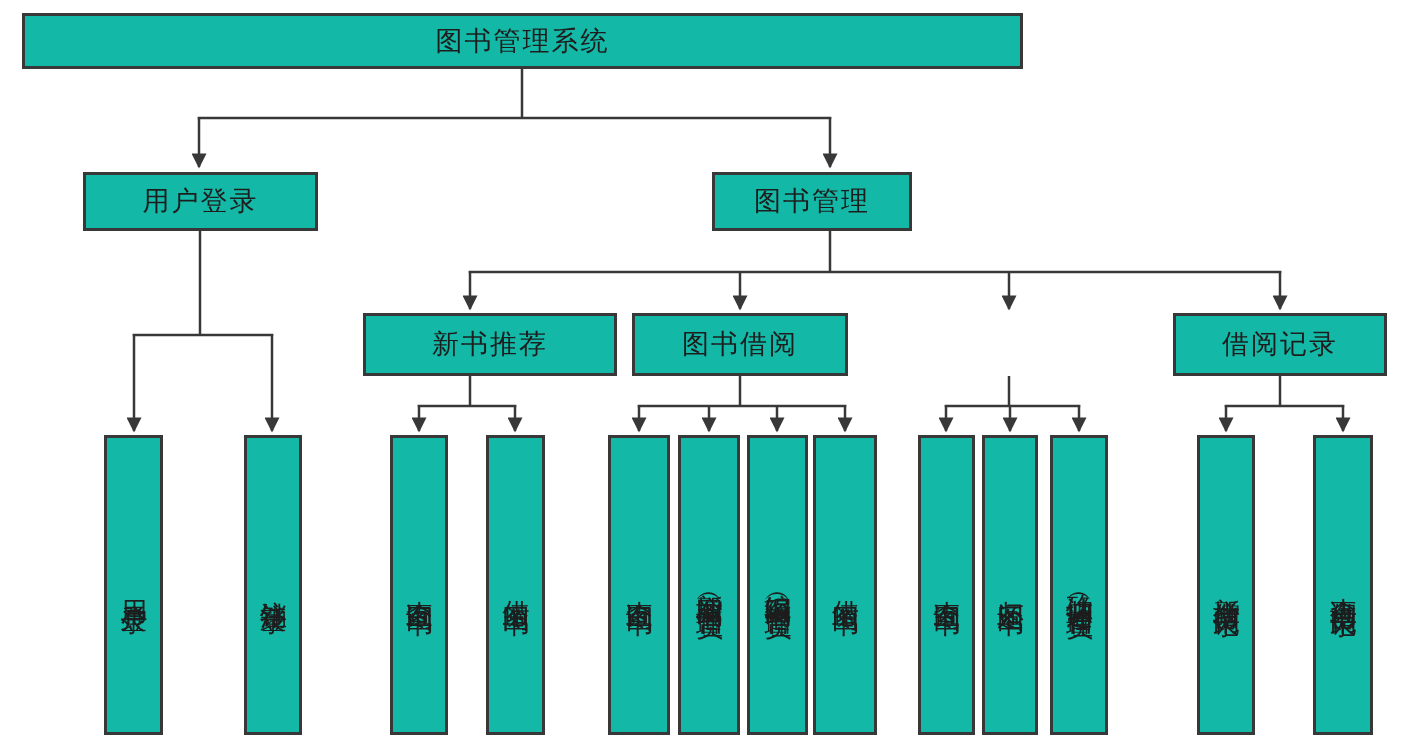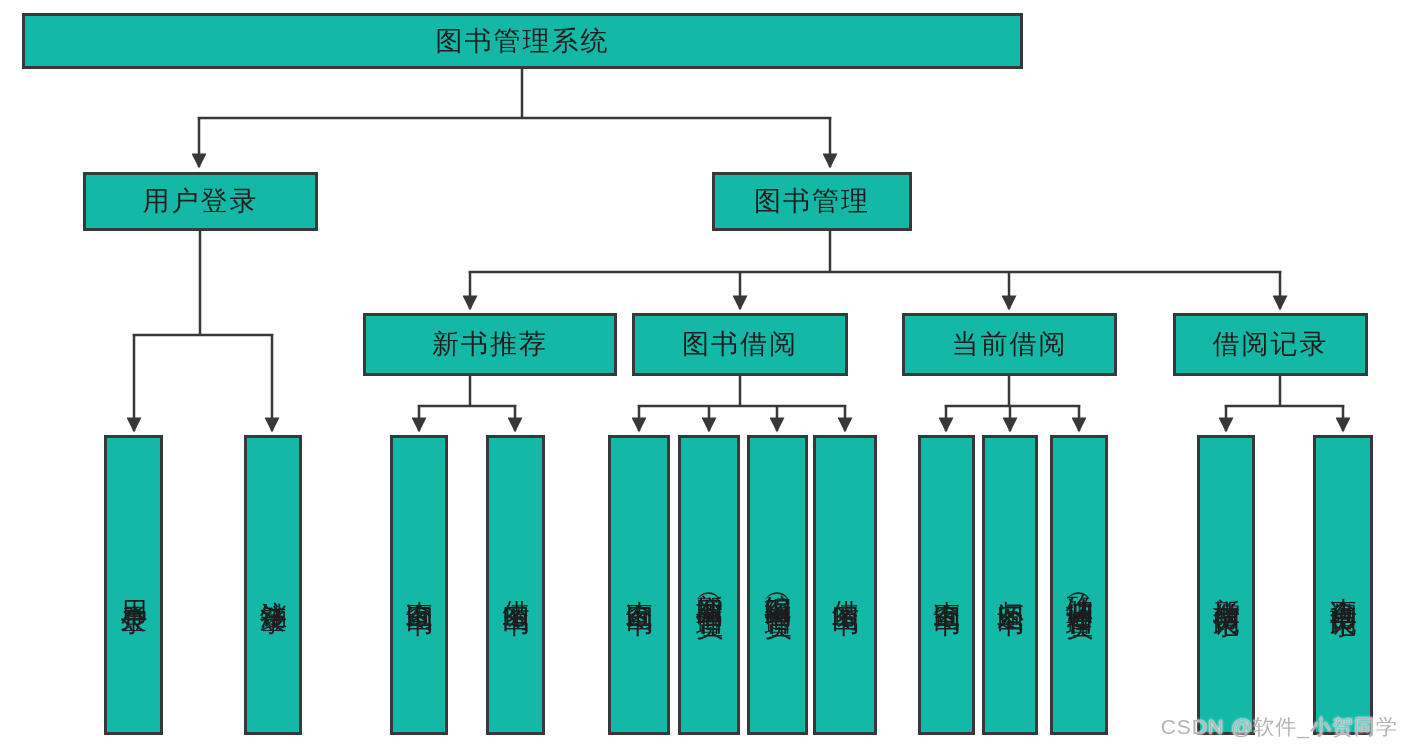--- a/index.html
+++ b/index.html
@@ -90,24 +90,21 @@
   <div class="node h" style="left:712px;top:172px;width:200px;height:59px">
     <span class="lbl">图书管理</span>
   </div>
 
   <div class="node h" style="left:363px;top:313px;width:254px;height:63px">
     <span class="lbl">新书推荐</span>
   </div>
   <div class="node h" style="left:632px;top:313px;width:216px;height:63px">
     <span class="lbl">图书借阅</span>
   </div>
-  <div class="node h" style="left:902px;top:313px;width:215px;height:63px">
-    <span class="lbl">当前借阅</span>
-  </div>
-  <div class="node h" style="left:1173px;top:313px;width:195px;height:63px">
+  <div class="node h" style="left:1173px;top:313px;width:214px;height:63px">
     <span class="lbl">借阅记录</span>
   </div>
 
   <div class="node v" style="left:104px;top:435px;width:59px;height:300px">
     <span class="lbl">用户登录</span>
   </div>
   <div class="node v" style="left:244px;top:435px;width:58px;height:300px">
     <span class="lbl">注销登录</span>
   </div>
 
@@ -141,15 +138,14 @@
     <span class="lbl">确认归还（管理员）</span>
   </div>
 
   <div class="node v" style="left:1197px;top:435px;width:58px;height:300px">
     <span class="lbl">新增借阅记录</span>
   </div>
   <div class="node v" style="left:1313px;top:435px;width:60px;height:300px">
     <span class="lbl">查询借阅记录</span>
   </div>
 
-  <div class="watermark">CSDN @软件_小贺同学</div>
 
 </div>
 
 </body></html>

